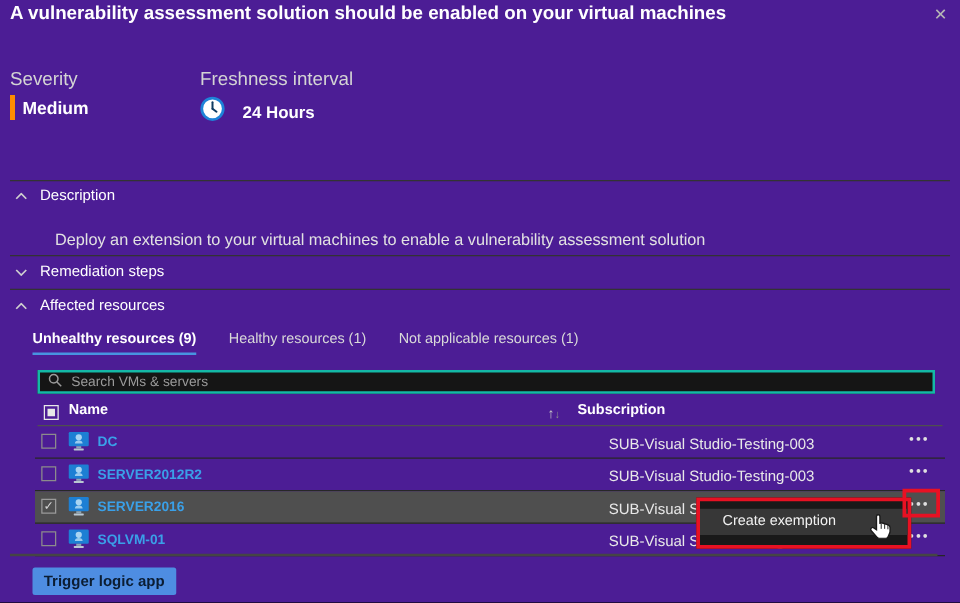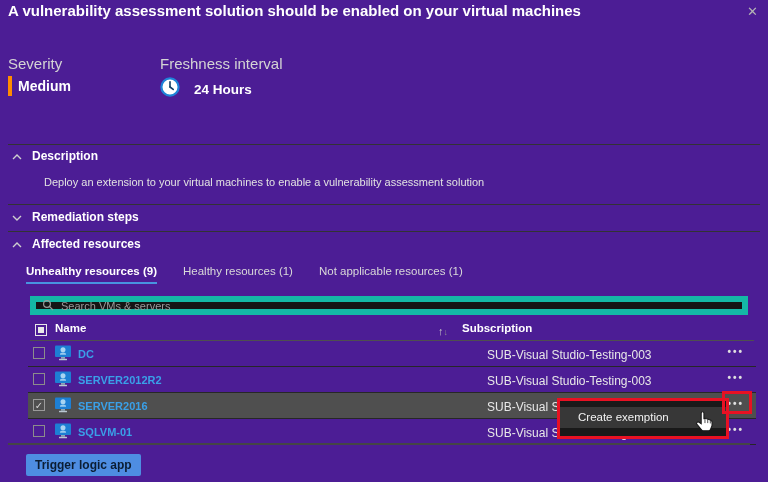--- a/index.html
+++ b/index.html
@@ -15,29 +15,29 @@
   .severity-block{position:absolute;left:8px;top:55px;}
   .sev-val{margin-top:4px;display:flex;align-items:center;}
   .sev-bar{width:4px;height:20px;background:#ff8c00;margin-right:6px;}
   .sev-text{font-size:14px;font-weight:bold;color:#ffffff;}
   .fresh-block{position:absolute;left:160px;top:55px;}
   .fresh-val{margin-top:5px;display:flex;align-items:center;gap:14px;}
   .fresh-text{font-size:13.5px;font-weight:bold;color:#ffffff;}
   
   .divider{position:absolute;left:8px;right:8px;height:1px;background:#333333;}
   .section-header{position:absolute;left:12px;display:flex;align-items:center;gap:10px;
-    font-size:12px;font-weight:bold;color:#ffffff;cursor:pointer;}
-  .desc-body{position:absolute;left:30px;top:176px;font-size:11px;color:#e2e2e2;padding-left:14px;}
+    font-size:12px;font-weight:normal;color:#ffffff;cursor:pointer;}
+  .desc-body{position:absolute;left:30px;top:184px;font-size:13px;color:#e2e2e2;padding-left:14px;}
   
   .tabs{position:absolute;left:26px;top:265px;display:flex;gap:26px;}
   .tab{font-size:11.5px;color:#d9d9d9;padding-bottom:5px;cursor:pointer;}
   .tab.active{color:#ffffff;font-weight:bold;border-bottom:2px solid #4894e0;}
   
   .searchbox{position:absolute;left:30px;right:20px;top:296px;height:19px;box-sizing:border-box;
-    border:6px solid #14b8a6;background:#151515;display:flex;align-items:center;padding:0 6px;gap:5px;}
+    border:2px solid #14b8a6;background:#151515;display:flex;align-items:center;padding:0 6px;gap:5px;}
   .searchbox input{background:transparent;border:none;outline:none;color:#dddddd;
     font-size:11px;width:100%;font-family:inherit;}
   .searchbox input::placeholder{color:#9a9a9a;}
   
   .thead{position:absolute;left:30px;right:14px;top:318px;height:22px;border-bottom:1px solid #4f4f4f;}
   .col-name{position:absolute;left:25px;top:4px;font-size:11.5px;font-weight:bold;color:#ffffff;}
   .col-sub{position:absolute;left:432px;top:4px;font-size:11.5px;font-weight:bold;color:#ffffff;}
   .sort{position:absolute;left:408px;top:3px;cursor:pointer;color:#c8c8c8;}
   .sort .asc{font-size:11px;}
   .sort .desc{font-size:9px;color:#8f8f8f;}

